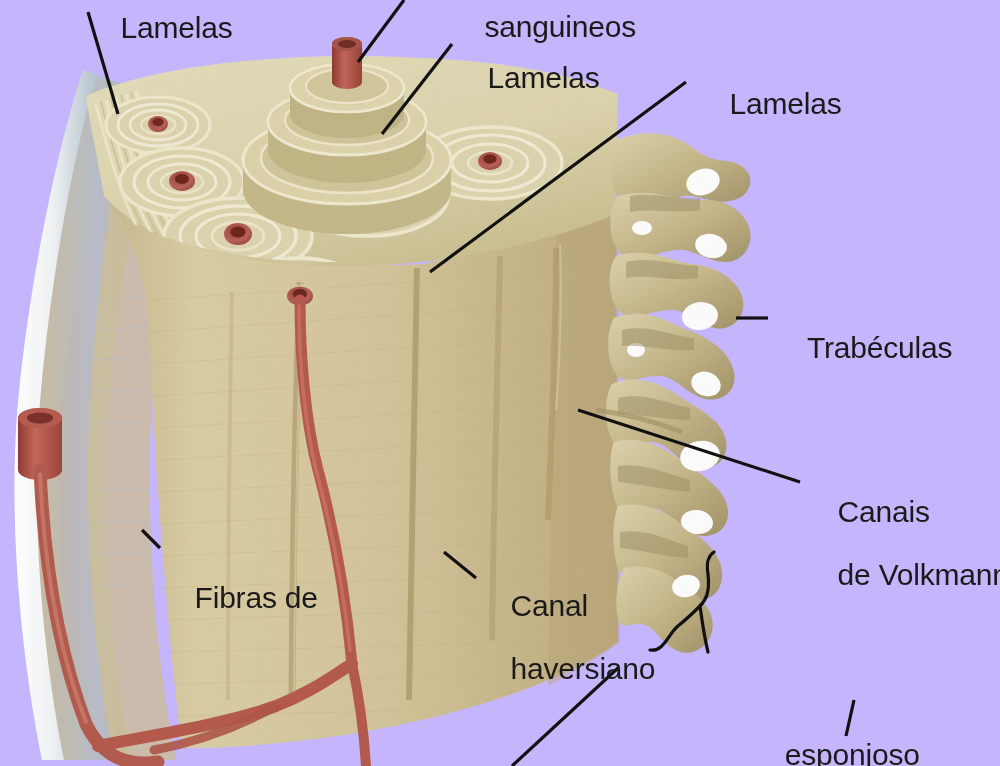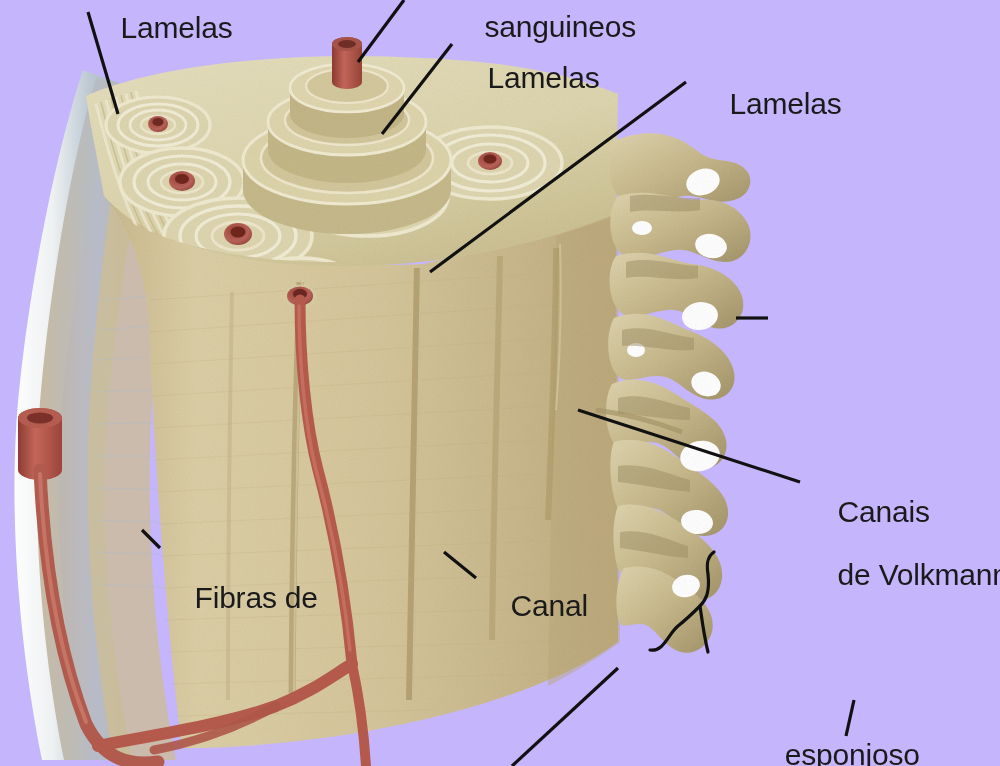--- a/index.html
+++ b/index.html
@@ -353,32 +353,36 @@
   </div>
 
   <div class="lbl" style="left:455px; top:30px;">
     <span>Lamelas</span><br>
   </div>
 
   <div class="lbl" style="left:697px; top:56px;">
     <span>Lamelas</span><br>
   </div>
 
+  <div class="lbl" style="left:775px; top:300px;">
+    <span>Trabéculas</span>
+  </div>
 
   <div class="lbl" style="left:805px; top:464px;">
     <span>Canais</span><br>
     <span>de Volkmann</span>
   </div>
 
   <div class="lbl" style="left:162px; top:550px;">
     <span>Fibras de</span><br>
   </div>
 
   <div class="lbl" style="left:478px; top:558px;">
     <span>Canal</span><br>
+    <span>haversiano</span>
   </div>
 
   <div class="lbl c" style="left:708px; top:644px; width:256px;">
     <br>
     <span>esponjoso</span>
   </div>
 
   <div class="lbl" style="left:548px; top:742px;">
     
   </div>

